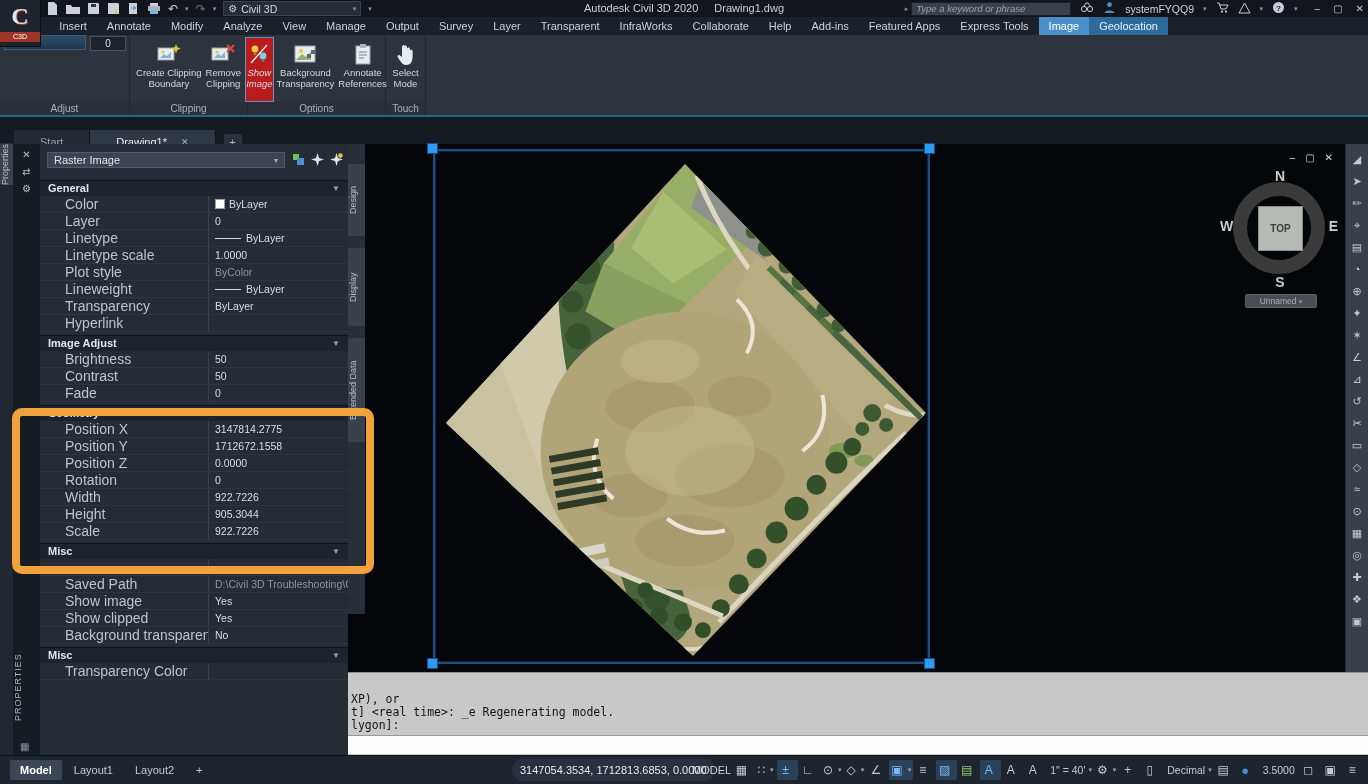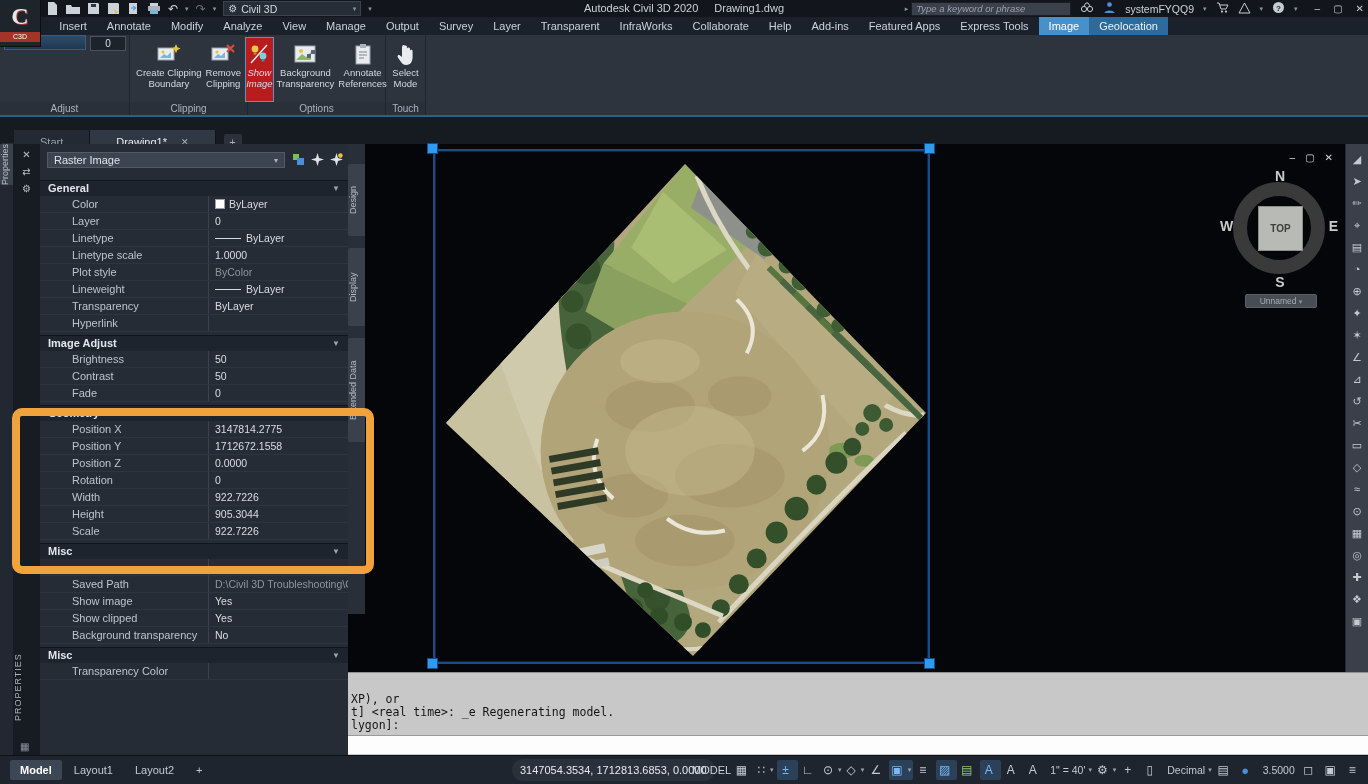--- a/index.html
+++ b/index.html
@@ -87,22 +87,22 @@
              border:1px solid #515a66;display:flex;align-items:center;padding:0 6px;box-sizing:border-box;}
   .sel-combo .t{flex:1;color:#e0e4e9;font-size:11px;}
   .sel-combo .c{font-size:8px;color:#aab2bb;}
   .pal-hicons{position:absolute;right:5px;top:9px;display:flex;gap:6px;align-items:center;}
   .sections{position:absolute;left:0;top:36px;right:0;}
   .sec{margin-bottom:3px;}
   .sec-h{height:15px;line-height:15px;background:#1d242d;border-top:1px solid #11161c;
          padding-left:8px;font-weight:bold;font-size:11px;color:#e2e7ec;position:relative;}
   .sec-h .chev{position:absolute;right:8px;top:0;font-size:8px;color:#9aa3ad;font-weight:normal;}
   .prow{height:16px;display:flex;border-bottom:1px solid #2e3540;}
-  .plabel{width:168px;padding-left:32px;color:#bdc4cc;line-height:16px;white-space:nowrap;
-          overflow:hidden;box-sizing:border-box;font-size:11px;}
+  .plabel{width:168px;padding-left:25px;color:#bdc4cc;line-height:16px;white-space:nowrap;
+          overflow:hidden;box-sizing:border-box;font-size:14px;}
   .pvalue{flex:1;border-left:1px solid #3a4250;padding-left:6px;color:#d9dee3;line-height:16px;
           white-space:nowrap;overflow:hidden;font-size:10.5px;}
   .pvalue[data-gray="1"]{color:#8d959f;}
   .swatch{display:none;width:8px;height:8px;background:#fff;border:1px solid #9aa3ad;
           margin-right:4px;vertical-align:-1px;}
   .swatch[data-show="1"]{display:inline-block;}
   .vline{display:none;width:26px;height:1px;background:#d5dae0;margin-right:5px;vertical-align:3px;}
   .vline[data-show="1"]{display:inline-block;}
   
   .sidetabs{left:348px;top:144px;width:17px;height:470px;background:#292f39;z-index:18;}

